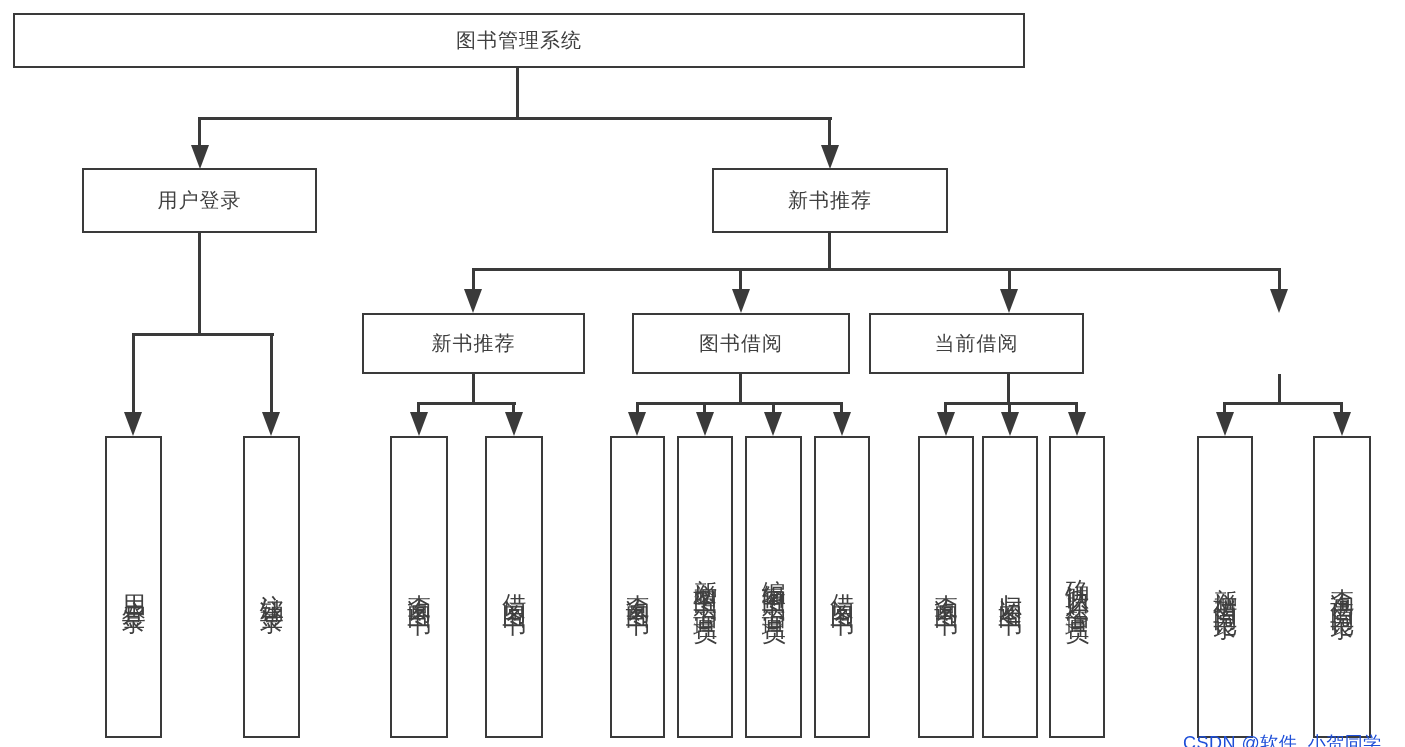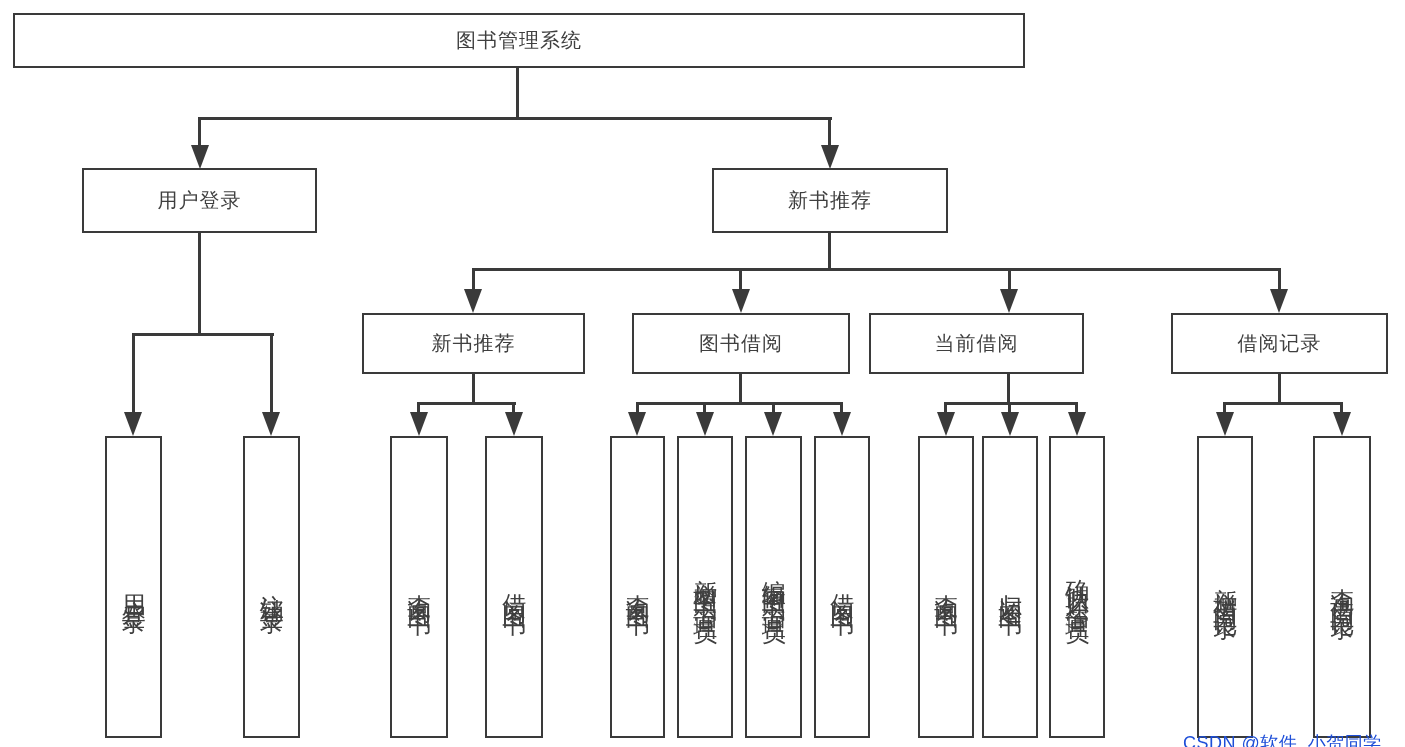--- a/index.html
+++ b/index.html
@@ -105,23 +105,20 @@
 
   <div class="box hnode" style="left:362px; top:313px; width:223px; height:61px;">
     <span>新书推荐</span>
   </div>
   <div class="box hnode" style="left:632px; top:313px; width:218px; height:61px;">
     <span>图书借阅</span>
   </div>
   <div class="box hnode" style="left:869px; top:313px; width:215px; height:61px;">
     <span>当前借阅</span>
   </div>
-  <div class="box hnode" style="left:1171px; top:313px; width:217px; height:61px;">
-    <span>借阅记录</span>
-  </div>
 
   <div class="box" style="left:105px; top:436px; width:57px; height:302px;">
     <span class="vtext">用户登录</span>
   </div>
   <div class="box" style="left:243px; top:436px; width:57px; height:302px;">
     <span class="vtext">注销登录</span>
   </div>
 
   <div class="box" style="left:390px; top:436px; width:58px; height:302px;">
     <span class="vtext">查询图书</span>

